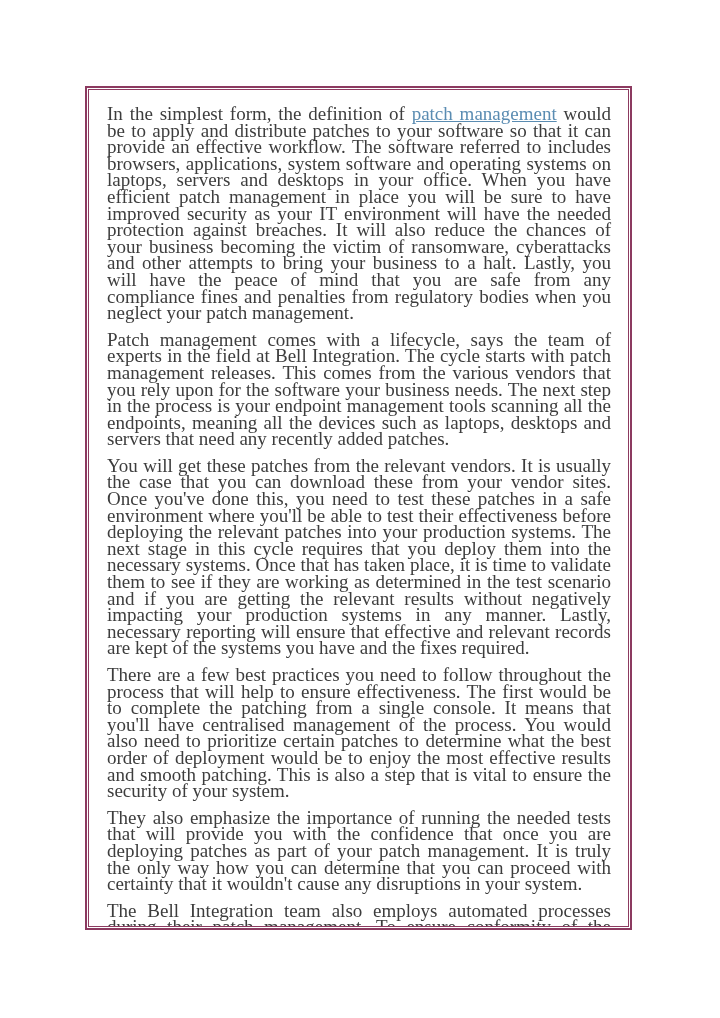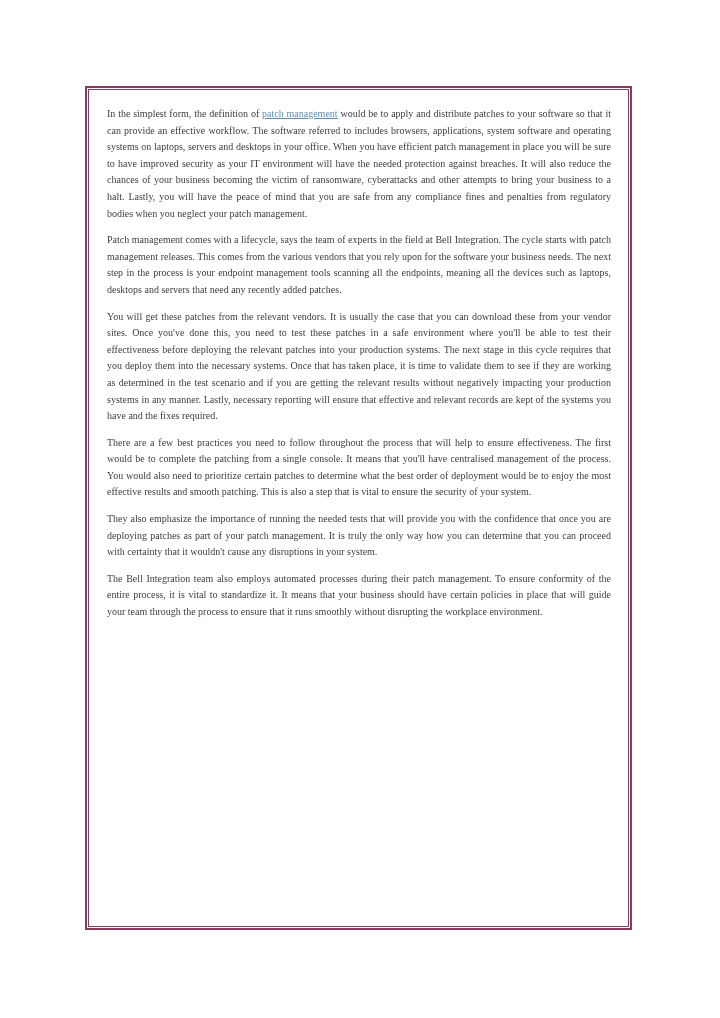--- a/index.html
+++ b/index.html
@@ -39,21 +39,21 @@
     padding: 0 6px;
     font-size: 32px;
     line-height: 43px;
     font-weight: bold;
     color: #7d2b50;
     text-align: center;
     letter-spacing: 0.2px;
   }
   .para {
     margin: 10px 0 0 0;
-    font-size: 10px;
+    font-size: 19px;
     line-height: 16.6px;
     color: #3d3d3d;
     text-align: justify;
   }
   .para:first-of-type {
     margin-top: 9px;
   }
   .inline-link {
     color: #5a8cb2;
     text-decoration: underline;

